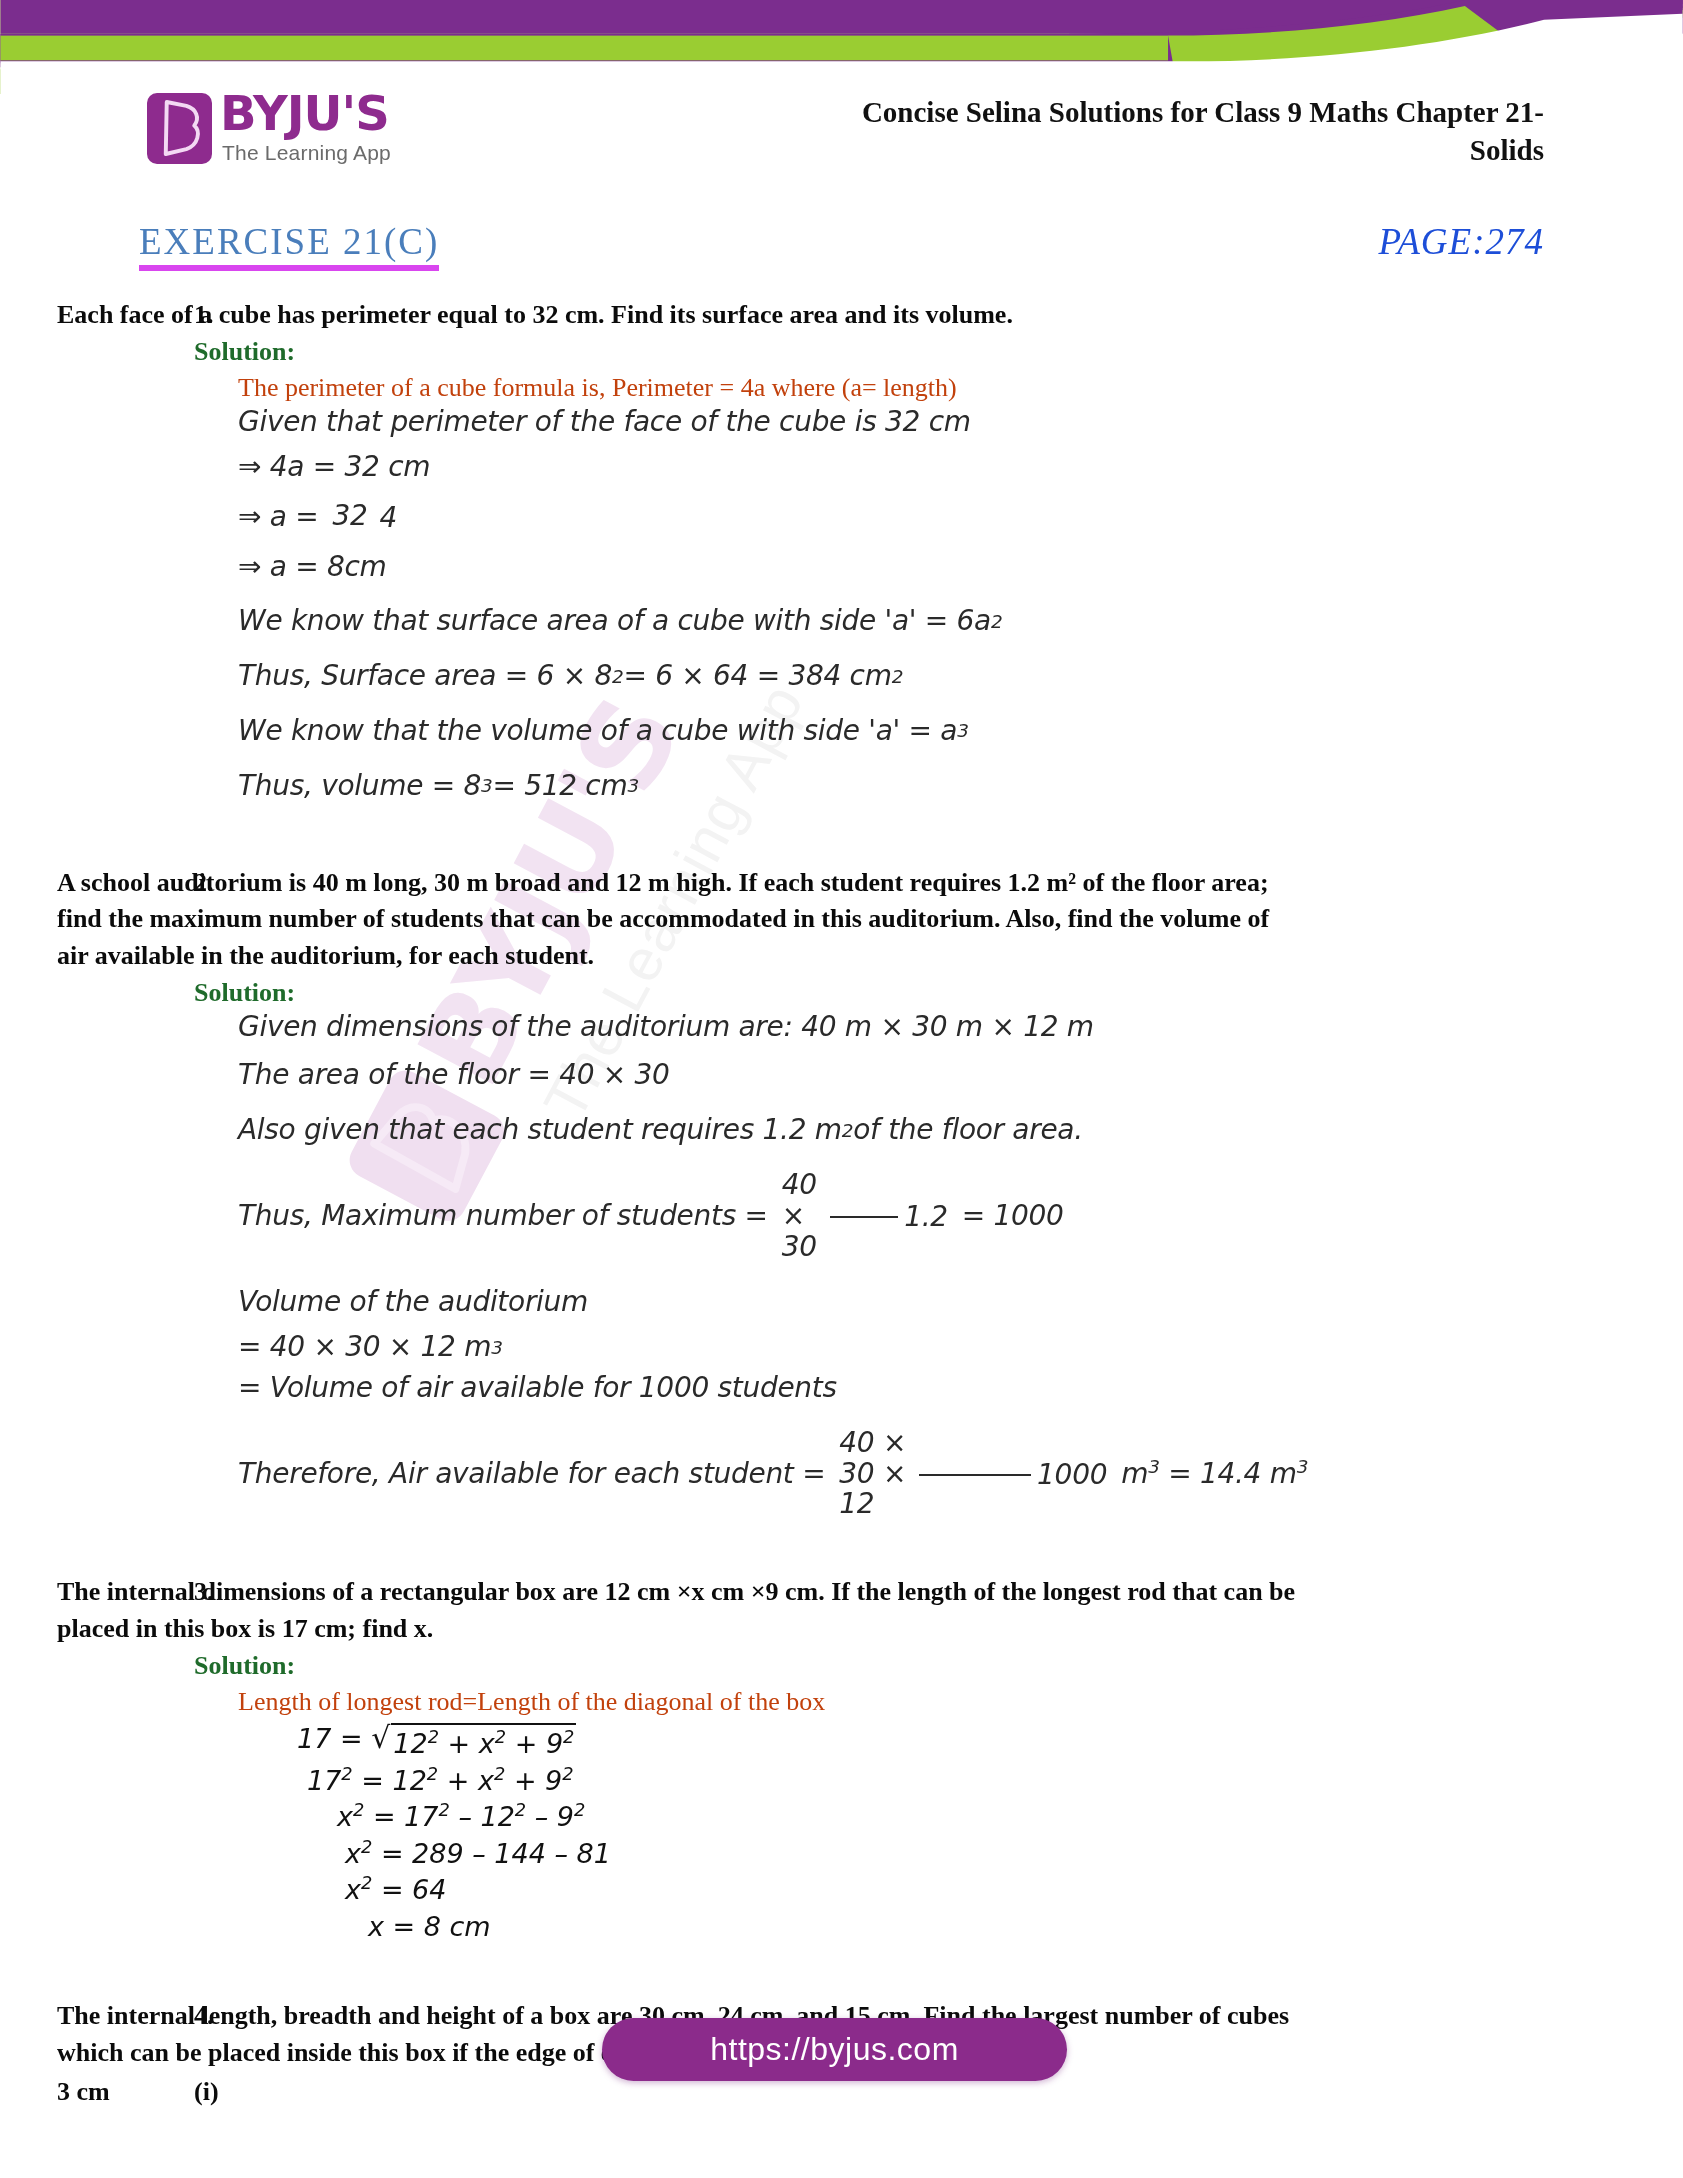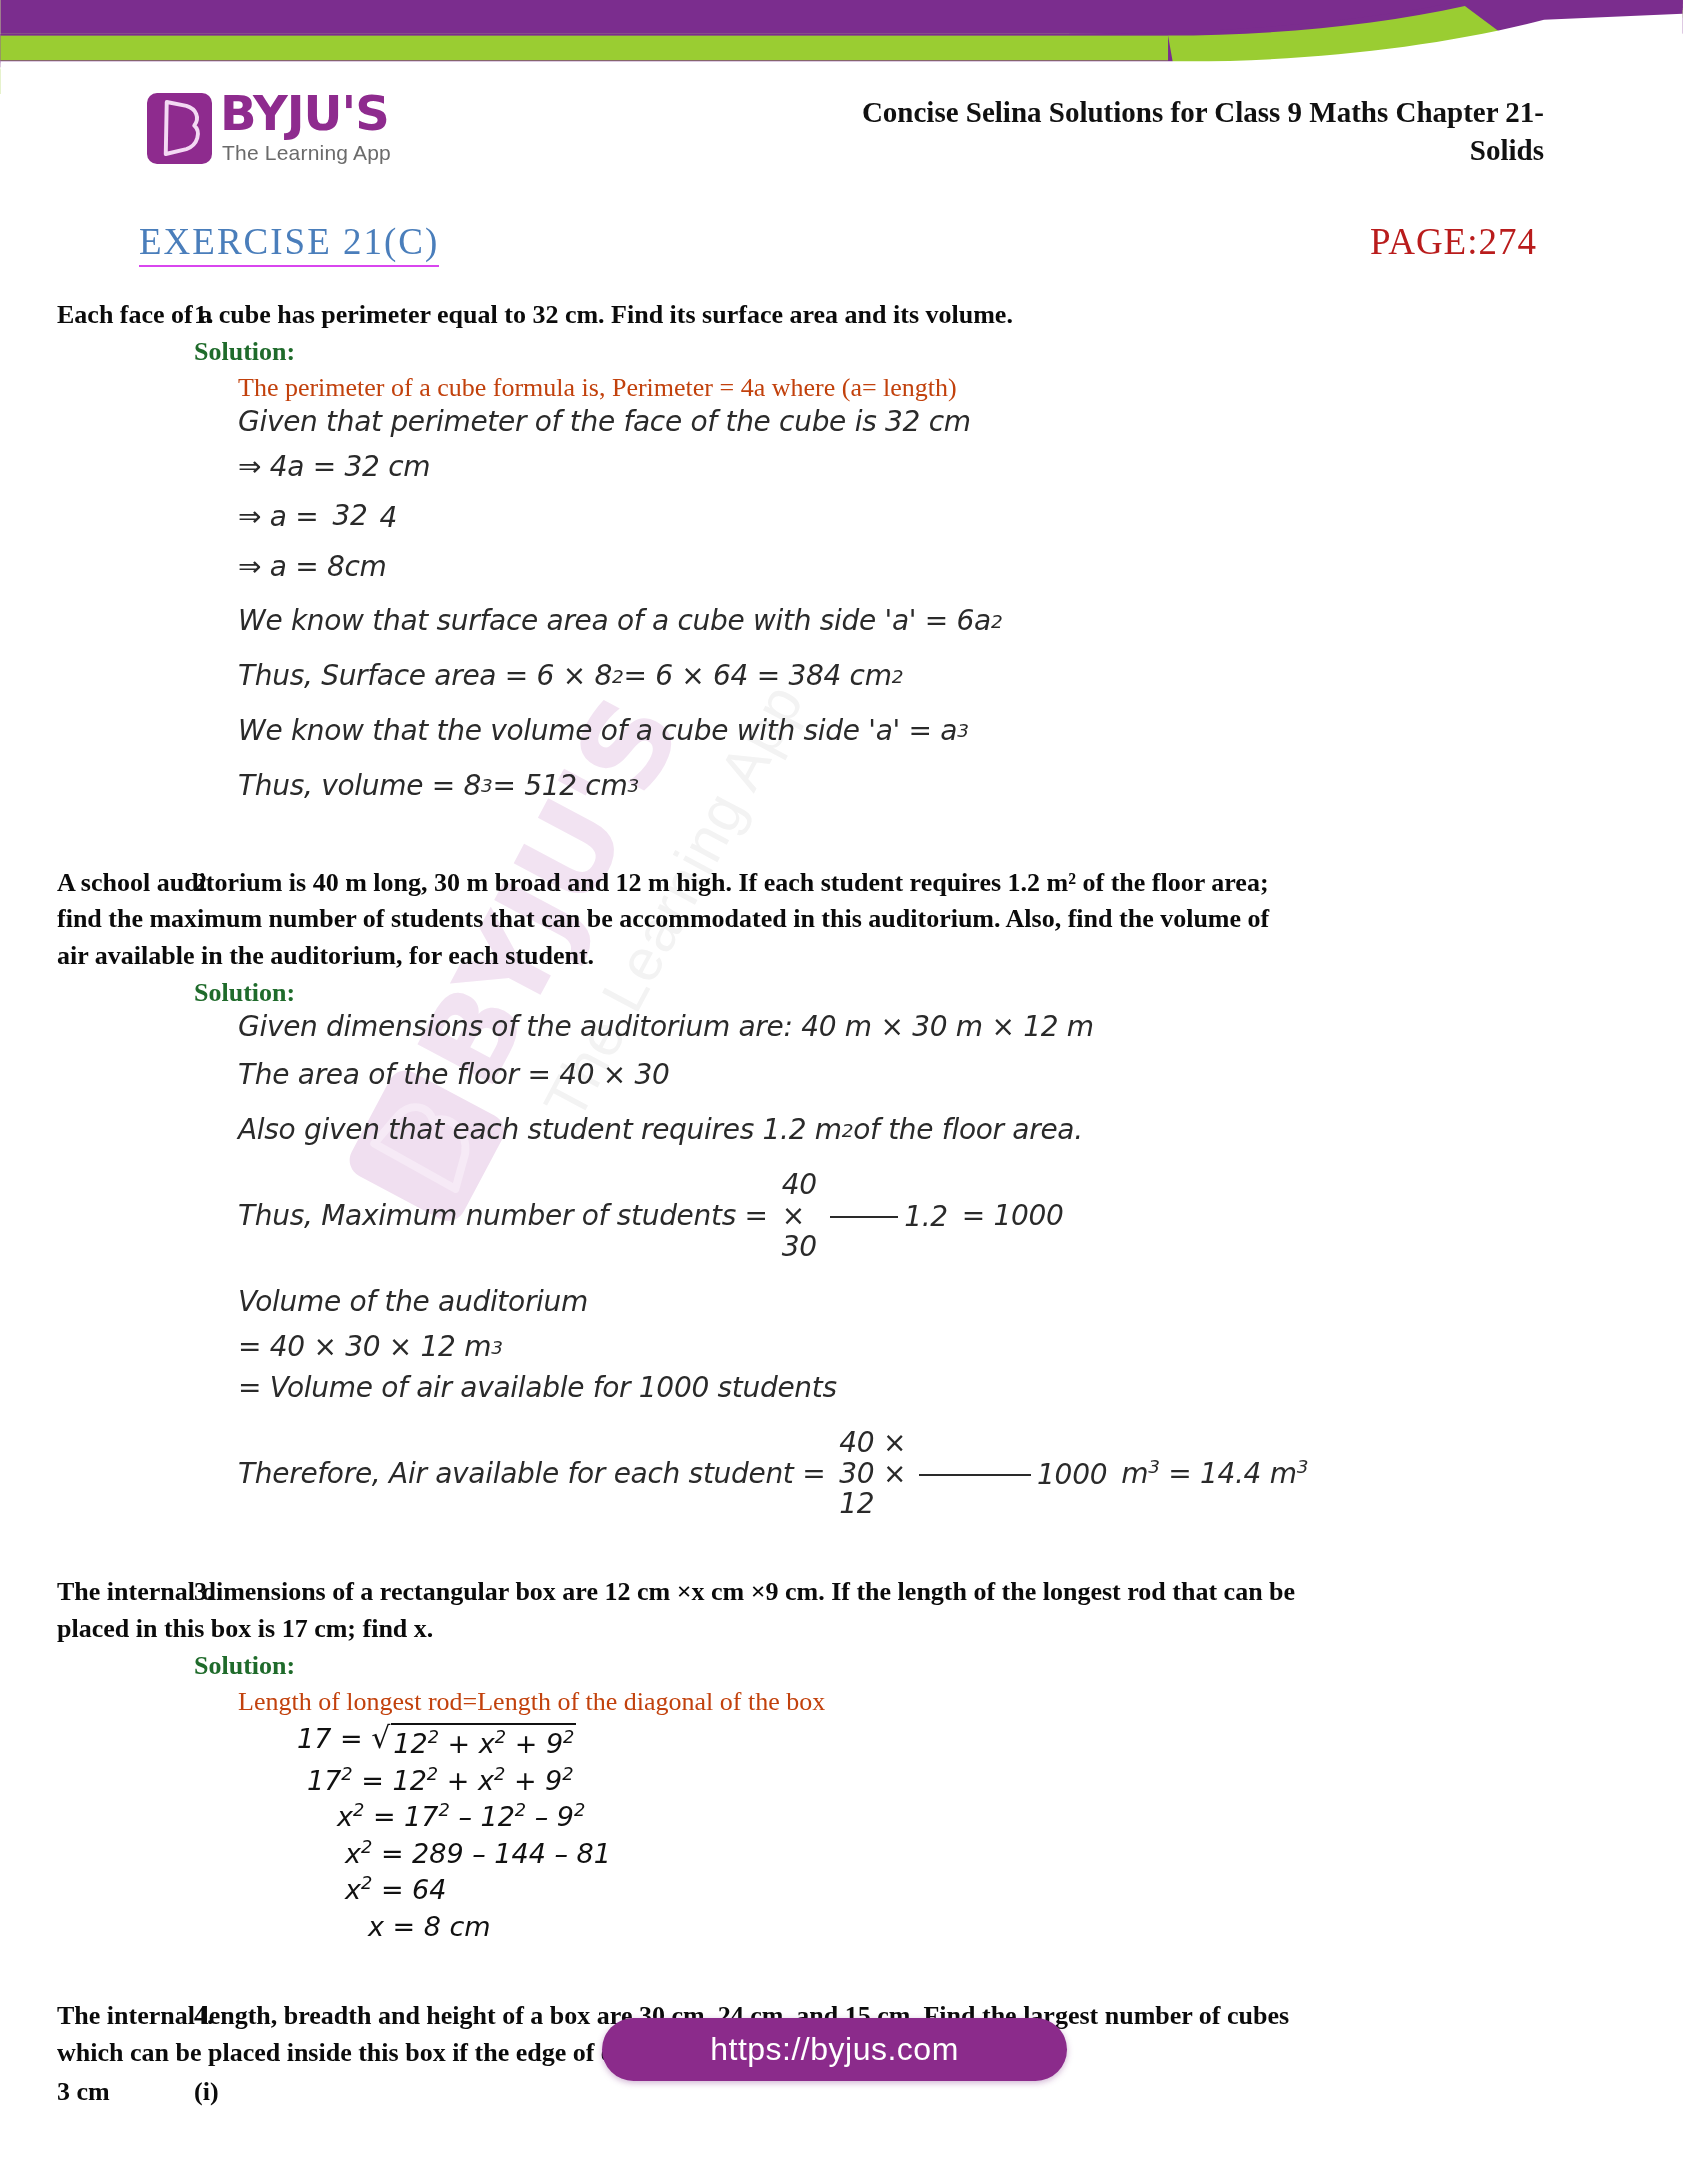--- a/index.html
+++ b/index.html
@@ -134,31 +134,32 @@
     z-index: 2;
   }
   .ex-title {
     position: absolute;
     left: 139px;
     top: 0;
     font-family: "Liberation Serif", serif;
     font-size: 37px;
     color: #4a7ebb;
     letter-spacing: 2px;
-    border-bottom: 2px solid #d946ef;
+    border-bottom: 6px solid #d946ef;
     padding-bottom: 2px;
   }
   .ex-page {
     position: absolute;
-    right: 146px;
+    right: 139px;
     top: 0;
     font-family: "Liberation Serif", serif;
     font-size: 37px;
-    color: #b91c1c;
+    color: #1d4ed8;
     letter-spacing: 1px;
+    font-style: italic;
   }
 
   
   .content {
     position: absolute;
     top: 297px;
     left: 0;
     width: 1683px;
     z-index: 2;
   }

